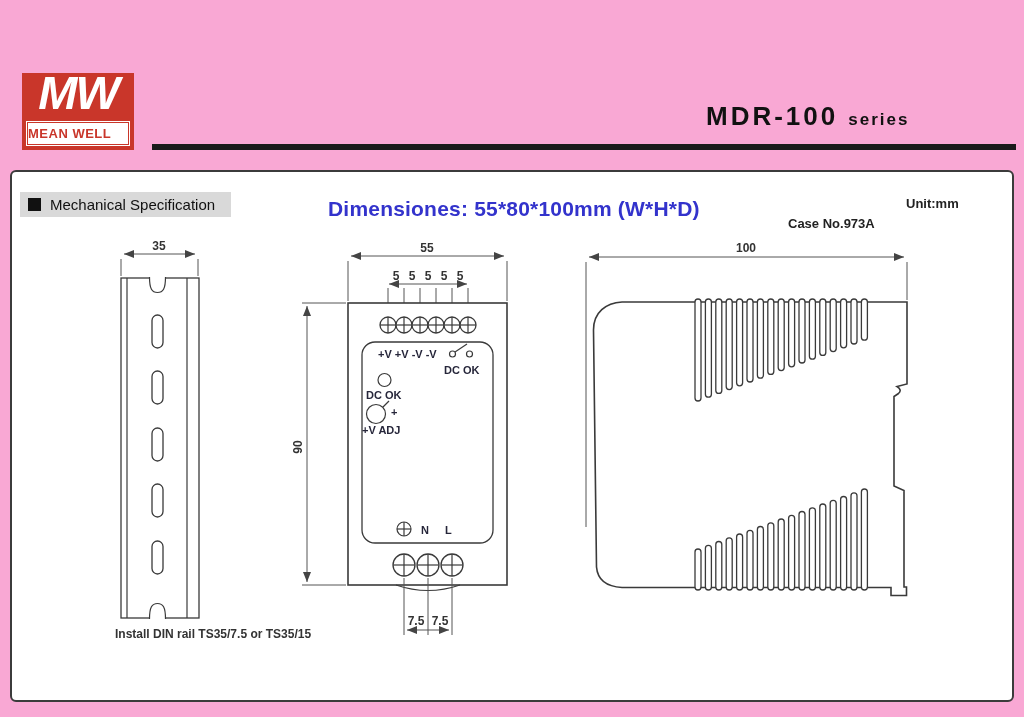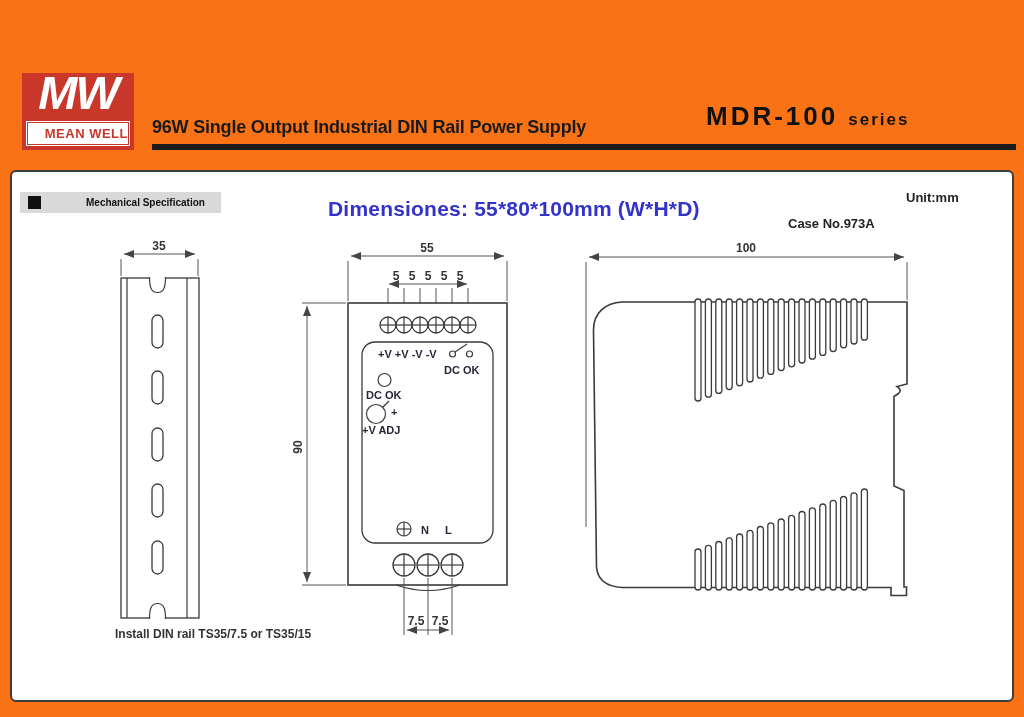--- a/index.html
+++ b/index.html
@@ -1,61 +1,60 @@
 <!DOCTYPE html>
 <html><head>
 <meta charset="utf-8">
 <style>
   html,body{margin:0;padding:0;background:#fff;}
-  #page{position:relative;width:1024px;height:717px;background:#f97316;overflow:hidden;
+  #page{position:relative;width:1024px;height:717px;background:#f9a8d4;overflow:hidden;
         font-family:"Liberation Sans",sans-serif;}
   
   #logo{position:absolute;left:22px;top:73px;width:112px;height:77px;background:#c9362a;}
   #logo .mw{position:absolute;top:-8px;left:0;right:0;text-align:center;
             font-style:italic;font-weight:bold;font-size:47px;color:#fff;letter-spacing:-2px;}
   #logo .brand{position:absolute;left:5px;right:5px;bottom:5px;height:21px;background:#fff;
                border:1px solid #c9362a;box-shadow:0 0 0 1px #fff;
-               color:#c9362a;font-weight:bold;font-size:13px;line-height:21px;text-align:right;
+               color:#c9362a;font-weight:bold;font-size:13px;line-height:21px;text-align:left;
                letter-spacing:0.5px;white-space:nowrap;}
   #doc-title{position:absolute;left:152px;top:117px;font-weight:bold;font-size:18px;
              letter-spacing:-0.2px;color:#1a1a1a;white-space:nowrap;}
   #model-wrap{position:absolute;left:706px;top:101px;white-space:nowrap;}
   #model-wrap .model{font-weight:bold;font-size:26px;letter-spacing:3px;color:#111;}
   #model-wrap .series{font-weight:bold;font-size:17px;letter-spacing:2px;color:#111;margin-left:10px;}
   #title-rule{position:absolute;left:152px;top:144px;width:864px;height:6px;background:#1a1a1a;}
   
   #spec-box{position:absolute;left:10px;top:170px;width:1000px;height:528px;
             border:2px solid #3b3b3b;border-radius:6px;background:#fff;}
   #section-title{position:absolute;left:20px;top:192px;display:inline-flex;align-items:center;
                  background:#d9d9d9;padding:4px 16px 4px 8px;}
   #section-title .sq{width:13px;height:13px;background:#111;margin-right:9px;}
-  #section-title .txt{font-weight:bold;font-size:10px;color:#111;white-space:nowrap;margin-left:36px;}
+  #section-title .txt{font-weight:normal;font-size:15px;color:#111;white-space:nowrap;}
   #dim-note{position:absolute;left:328px;top:197px;font-weight:bold;font-size:21px;
             color:#3333cc;letter-spacing:0.2px;white-space:nowrap;}
   #case-no{position:absolute;left:788px;top:216px;font-weight:bold;font-size:13px;color:#222;}
-  #unit{position:absolute;left:906px;top:190px;font-weight:bold;font-size:13px;color:#222;}
+  #unit{position:absolute;left:906px;top:196px;font-weight:bold;font-size:13px;color:#222;}
   
   #drawing{position:absolute;left:0;top:0;pointer-events:none;}
   #drawing .ln{stroke:#3a3a3a;stroke-width:1.2;fill:none;}
   #drawing .dim{stroke:#555;stroke-width:1;fill:none;}
   #drawing .shape{stroke:#3a3a3a;stroke-width:1.6;fill:#fff;}
   #drawing .thin{stroke:#3a3a3a;stroke-width:1.3;fill:#fff;}
   #drawing text{fill:#333;font-weight:bold;font-size:12px;font-family:"Liberation Sans",sans-serif;}
   #drawing text.panel{fill:#26263a;font-size:11px;}
 </style>
 </head>
 <body>
 
 <div id="page">
 
   <div id="logo">
     <div class="mw">MW</div>
     <div class="brand">MEAN WELL</div>
   </div>
-  <div id="doc-title">96W Single Output Industrial DIN Rail Power Supply</div>
   <div id="model-wrap">
     <span class="model">MDR-100</span><span class="series">series</span>
   </div>
   <div id="title-rule"></div>
 
   <div id="spec-box"></div>
   <div id="section-title">
     <div class="sq"></div>
     <div class="txt">Mechanical Specification</div>
   </div>

